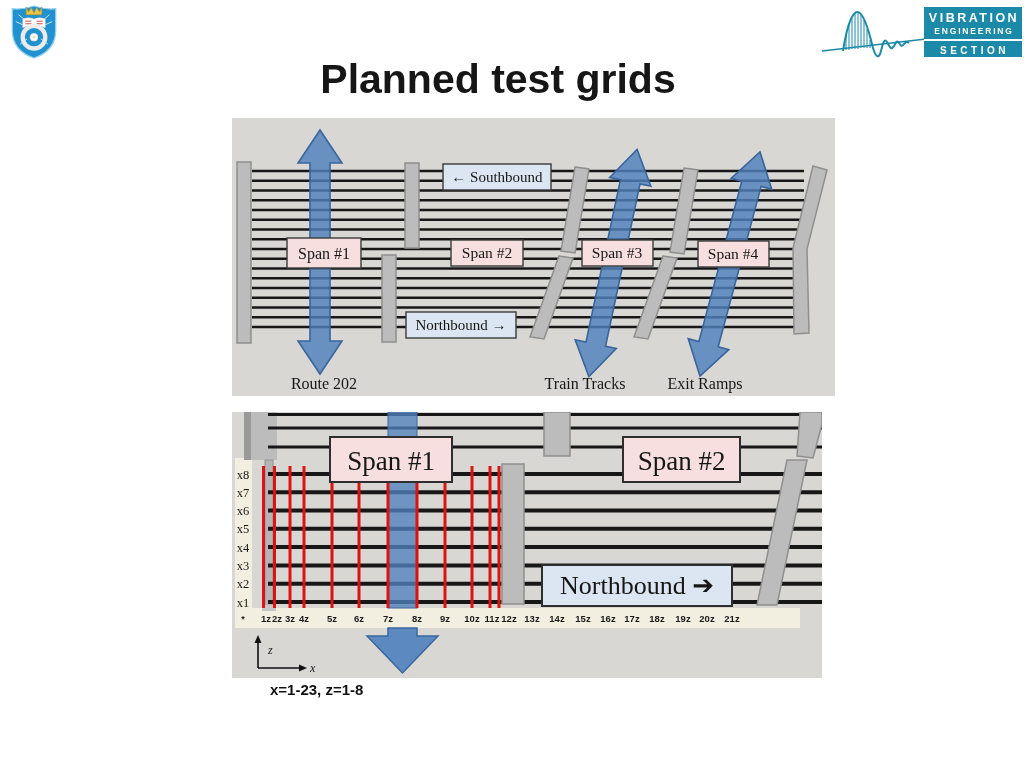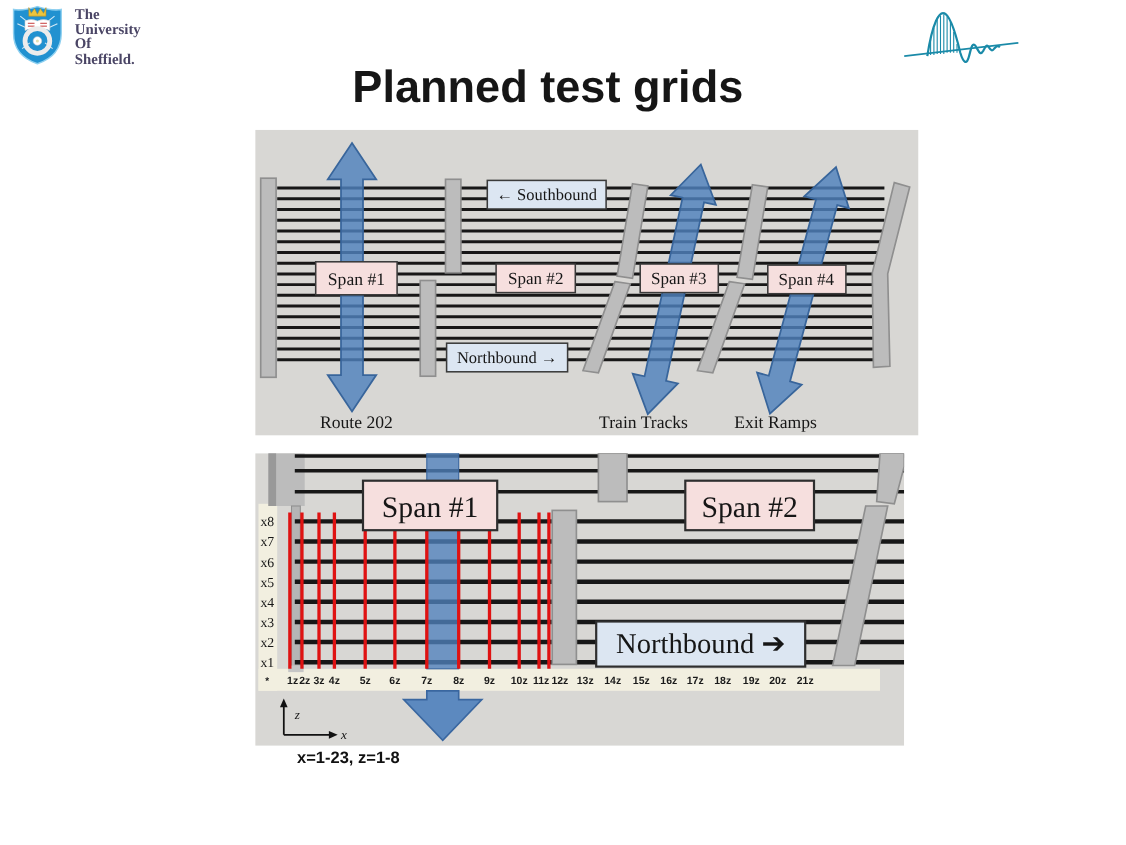--- a/index.html
+++ b/index.html
@@ -53,44 +53,44 @@
       <line x1="33" y1="19.5" x2="40" y2="19.5" stroke="#c23333" stroke-width="1"></line>
       <line x1="20" y1="22.5" x2="27" y2="22.5" stroke="#c23333" stroke-width="1"></line>
       <line x1="33" y1="22.5" x2="40" y2="22.5" stroke="#c23333" stroke-width="1"></line>
     </g>
     <circle cx="30" cy="38" r="13" fill="none" stroke="#ececec" stroke-width="5"></circle>
     <g>
       <circle cx="30" cy="38" r="4.5" fill="#ffffff" stroke="#d0d0d0" stroke-width="0.6"></circle>
       <circle cx="30" cy="38" r="1.6" fill="#e4e2b0"></circle>
     </g>
   </svg>
-  <div class="uni-text">
-    <div>The</div>
-    <div>University</div>
-    <div>Of</div>
-    <div>Sheffield.</div>
-  </div>
 </div>
 
 <div class="abs ves-brand">
   <svg class="abs" style="left:0;top:0" width="106" height="54" viewBox="0 0 106 54">
     <line x1="2" y1="46" x2="106" y2="34" stroke="#1a8aa8" stroke-width="1.6"></line>
     <g stroke="#1a8aa8" stroke-width="1">
       <line x1="26" y1="45" x2="26" y2="30"></line>
         <line x1="29" y1="45" x2="29" y2="20"></line>
       <line x1="32" y1="44" x2="32" y2="13"></line>
         <line x1="35" y1="44" x2="35" y2="9"></line>
       <line x1="38" y1="44" x2="38" y2="8"></line>
         <line x1="41" y1="43" x2="41" y2="10"></line>
       <line x1="44" y1="43" x2="44" y2="15"></line>
         <line x1="47" y1="43" x2="47" y2="24"></line>
       <line x1="50" y1="43" x2="50" y2="35"></line>
     </g>
     <path d="M23,46 C28,14 34,6 38,7 C43,8 48,22 53,43 C56,53 59,54 61,46 C63,38 64,33 67,37 C70,42 71,46 74,41 C76,37 77,35 79,38 C81,41 82,42 84,39 C86,37 87,36 89,38" fill="none" stroke="#1a8aa8" stroke-width="2"></path>
   </svg>
+  <div class="ves-box">
+    <div class="ves-l1">VIBRATION</div>
+    <div class="ves-l2">ENGINEERING</div>
+    <div class="ves-sep"></div>
+    <div class="ves-l3">SECTION</div>
+  </div>
 </div>
 
 <div class="abs slide-title">Planned test grids</div>
 
 <svg class="abs" style="left:232px;top:118px" width="603" height="278" viewBox="0 0 603 278">
   <rect x="0" y="0" width="603" height="278" fill="#d8d7d4"></rect>
 
   <g id="top-lines">
       <line x1="20" y1="53" x2="572" y2="53" stroke="#171717" stroke-width="2.7"></line>
       <line x1="20" y1="62.75" x2="572" y2="62.75" stroke="#171717" stroke-width="2.7"></line>

